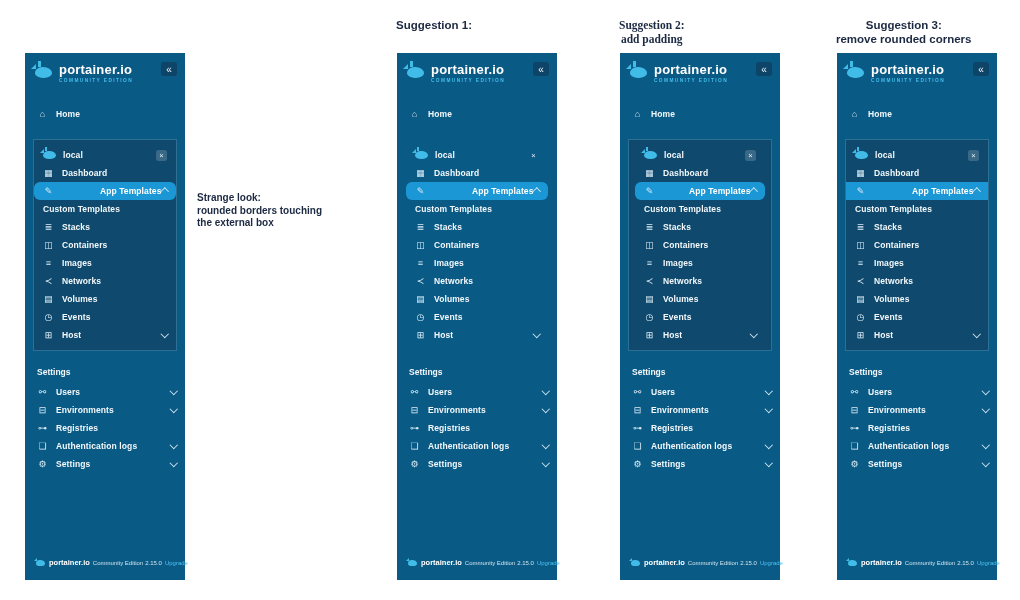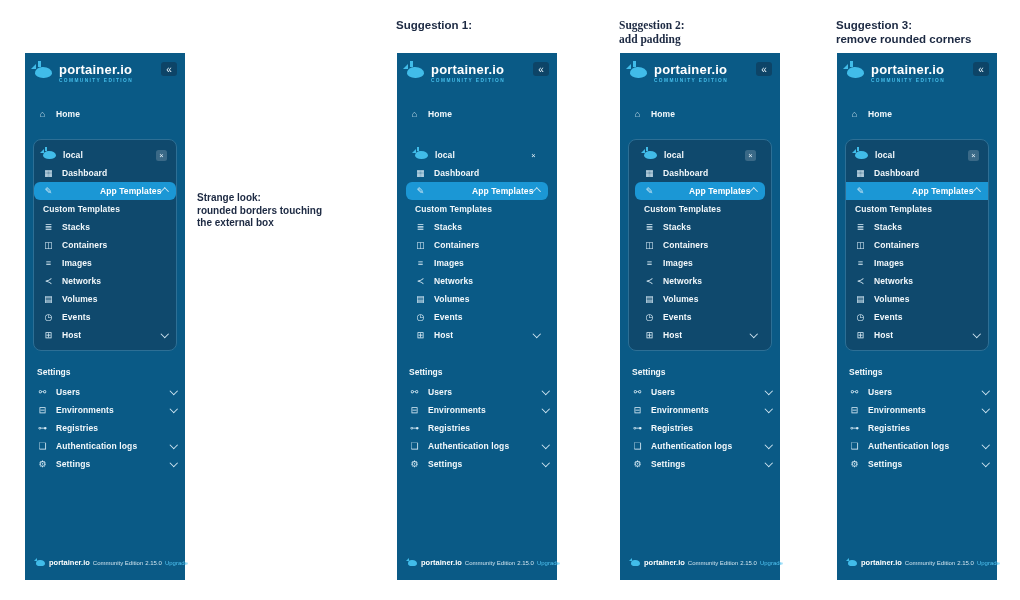--- a/index.html
+++ b/index.html
@@ -1,21 +1,21 @@
 <!DOCTYPE html>
 <html><head>
 <meta charset="utf-8">
 <style>
   html,body{margin:0;padding:0;}
   body{width:1020px;height:600px;background:#ffffff;position:relative;
        font-family:"Liberation Sans", sans-serif;overflow:hidden;}
 
   
   .suggestion{position:absolute;top:18px;color:#1c2942;font-size:11.5px;
-              font-weight:bold;line-height:1.25;}
+              font-weight:bold;line-height:1.25;text-align:center;}
   #sug1{left:396px;} #sug2{left:619px;font-family:Liberation Serif, serif;} #sug3{left:836px;}
   .note{position:absolute;left:197px;top:192px;color:#1c2942;font-size:10px;
         font-weight:bold;line-height:1.25;}
   .ellipse{position:absolute;left:168px;top:178px;width:13px;height:29px;
            border:2.5px solid #e4c116;border-radius:50%;}
 
   
   .sidebar{position:absolute;top:53px;width:160px;height:527px;background:#0a5a86;
            color:#fff;display:flex;flex-direction:column;font-size:8.5px;}
   #sb1{left:25px;} #sb2{left:397px;} #sb3{left:620px;} #sb4{left:837px;}
@@ -47,21 +47,21 @@
   .row{display:flex;align-items:center;height:18px;padding:0 9px 0 12px;cursor:pointer;}
   .ic{width:11px;margin-right:8px;text-align:center;font-size:9px;color:#d9ecf6;font-style:normal;}
   .lbl{flex:1;font-weight:bold;color:#f2f8fb;letter-spacing:.1px;}
   .chev{width:4.5px;height:4.5px;border-right:1.4px solid #d6eaf5;border-bottom:1.4px solid #d6eaf5;
         transform:rotate(45deg);margin-top:-2px;flex:0 0 auto;}
   .chev.up{transform:rotate(-135deg);margin-top:2px;}
   .row.home{margin-top:12px;}
 
   
   .env-box{margin:16px 8px 0 8px;background:#0f496d;border:1px solid #2d6f95;
-           border-radius:8px;padding:6px 0;}
+           border-radius:0;padding:6px 0;}
   .env-box .row{padding:0 9px;}
   .row.active{background:#1b97d5;border-radius:6px;}
   .row.active .lbl{color:#fff;text-align:right;}
   .row.child{}
   .close-btn{margin-left:auto;width:11px;height:11px;background:rgba(255,255,255,.18);
              border-radius:2.5px;display:flex;align-items:center;justify-content:center;
              font-size:7.5px;color:#e8f4fa;cursor:pointer;}
 
   
   .v2 .env-box{background:transparent;border:none;padding:7px 1px;}

